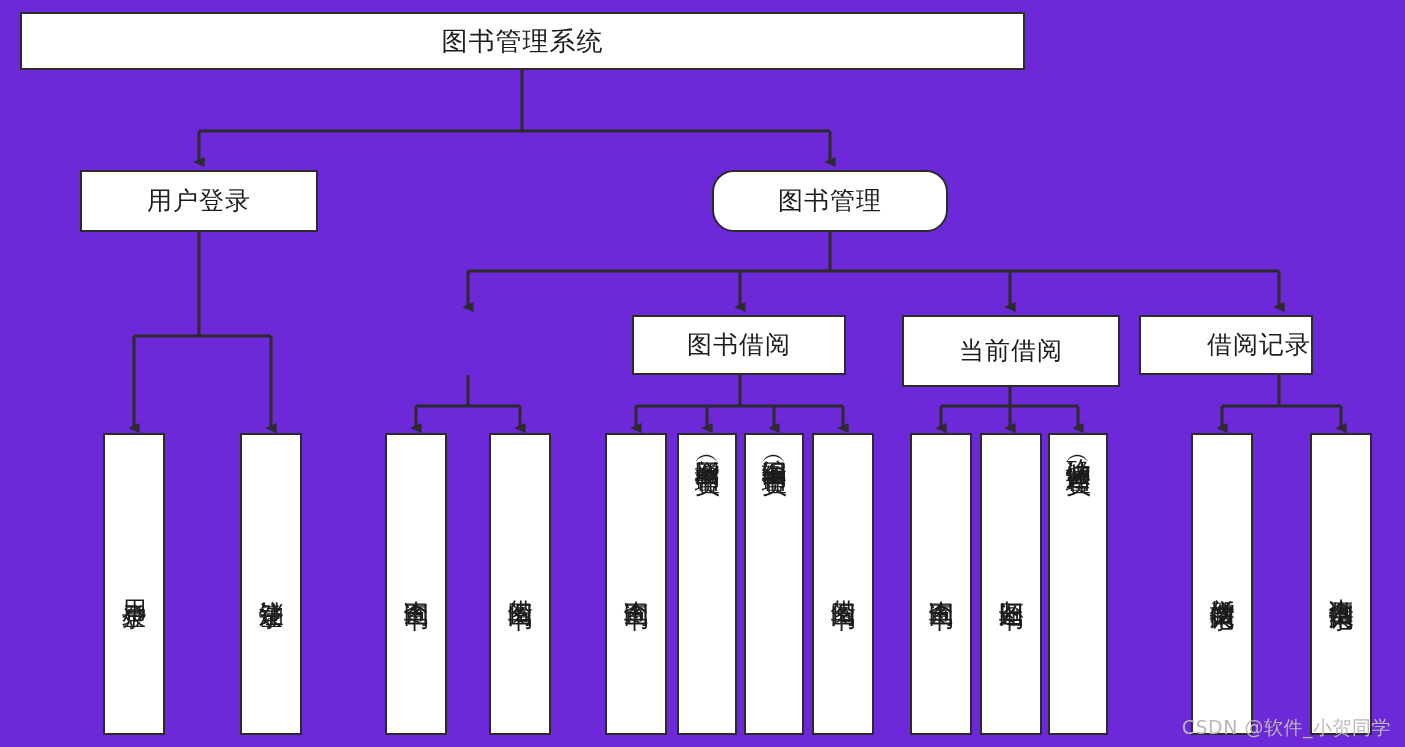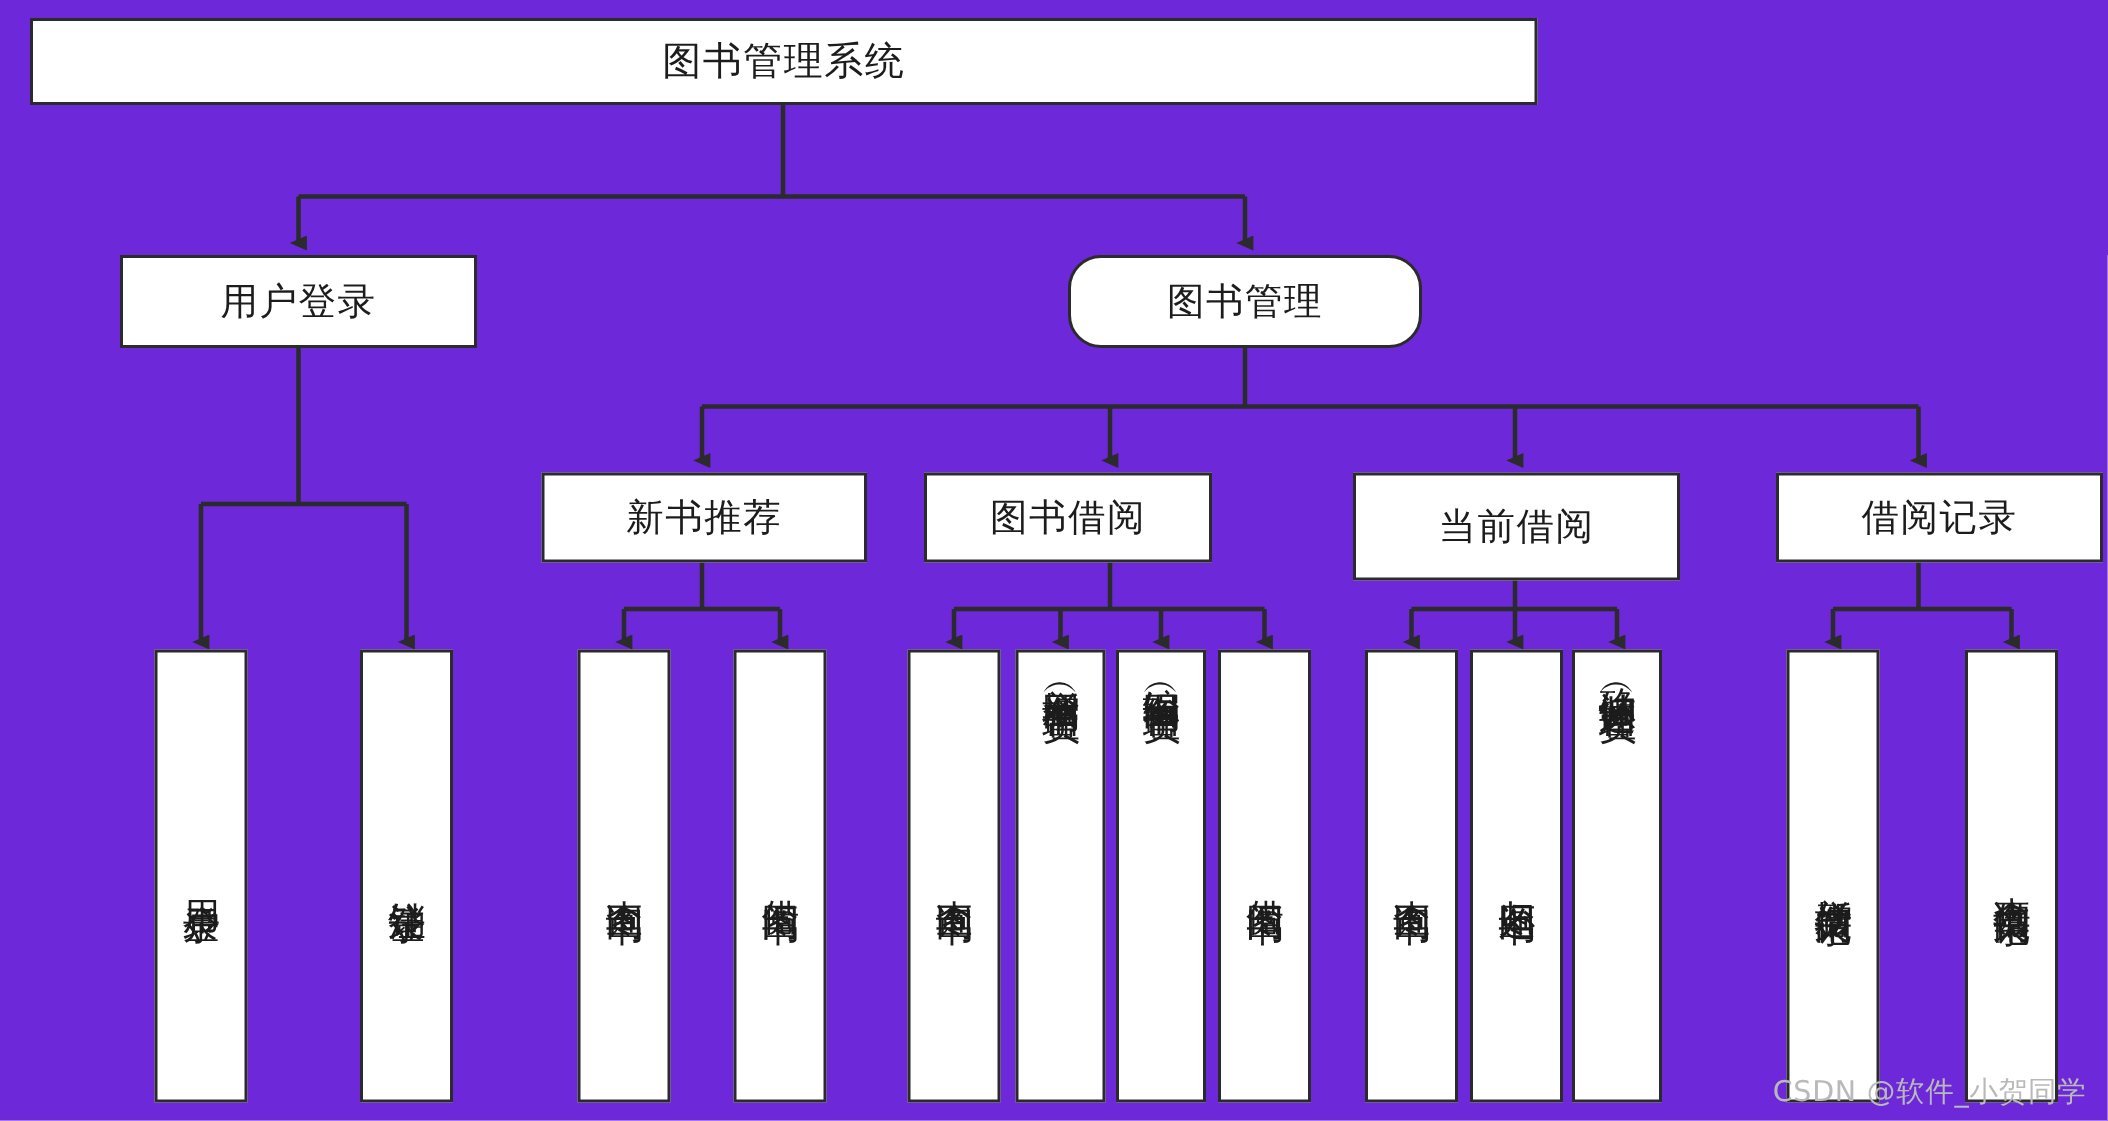--- a/index.html
+++ b/index.html
@@ -148,33 +148,30 @@
   </div>
 
   <div class="node node-h" style="left:80px; top:170px; width:238px; height:62px;">
     <span>用户登录</span>
   </div>
 
   <div class="node node-h" style="left:712px; top:170px; width:236px; height:62px;border-radius:22px;">
     <span>图书管理</span>
   </div>
 
-  <div class="node node-h" style="left:361px; top:315px; width:217px; height:60px;">
-    <span>新书推荐</span>
-  </div>
-
-  <div class="node node-h" style="left:616px; top:315px; width:192px; height:60px;">
+
+  <div class="node node-h" style="left:632px; top:315px; width:214px; height:60px;">
     <span>图书借阅</span>
   </div>
 
   <div class="node node-h" style="left:902px; top:315px; width:218px; height:72px;">
     <span>当前借阅</span>
   </div>
 
-  <div class="node node-h" style="left:1184px; top:315px; width:218px; height:60px;">
+  <div class="node node-h" style="left:1139px; top:315px; width:174px; height:60px;justify-content:flex-end;">
     <span>借阅记录</span>
   </div>
 
   <div class="node node-v" style="left:103px; top:433px; width:62px; height:302px;">
     <div class="vcenter">
         <span class="vtext">用户登录</span>
       </div>
   </div>
 
   <div class="node node-v" style="left:240px; top:433px; width:62px; height:302px;">

